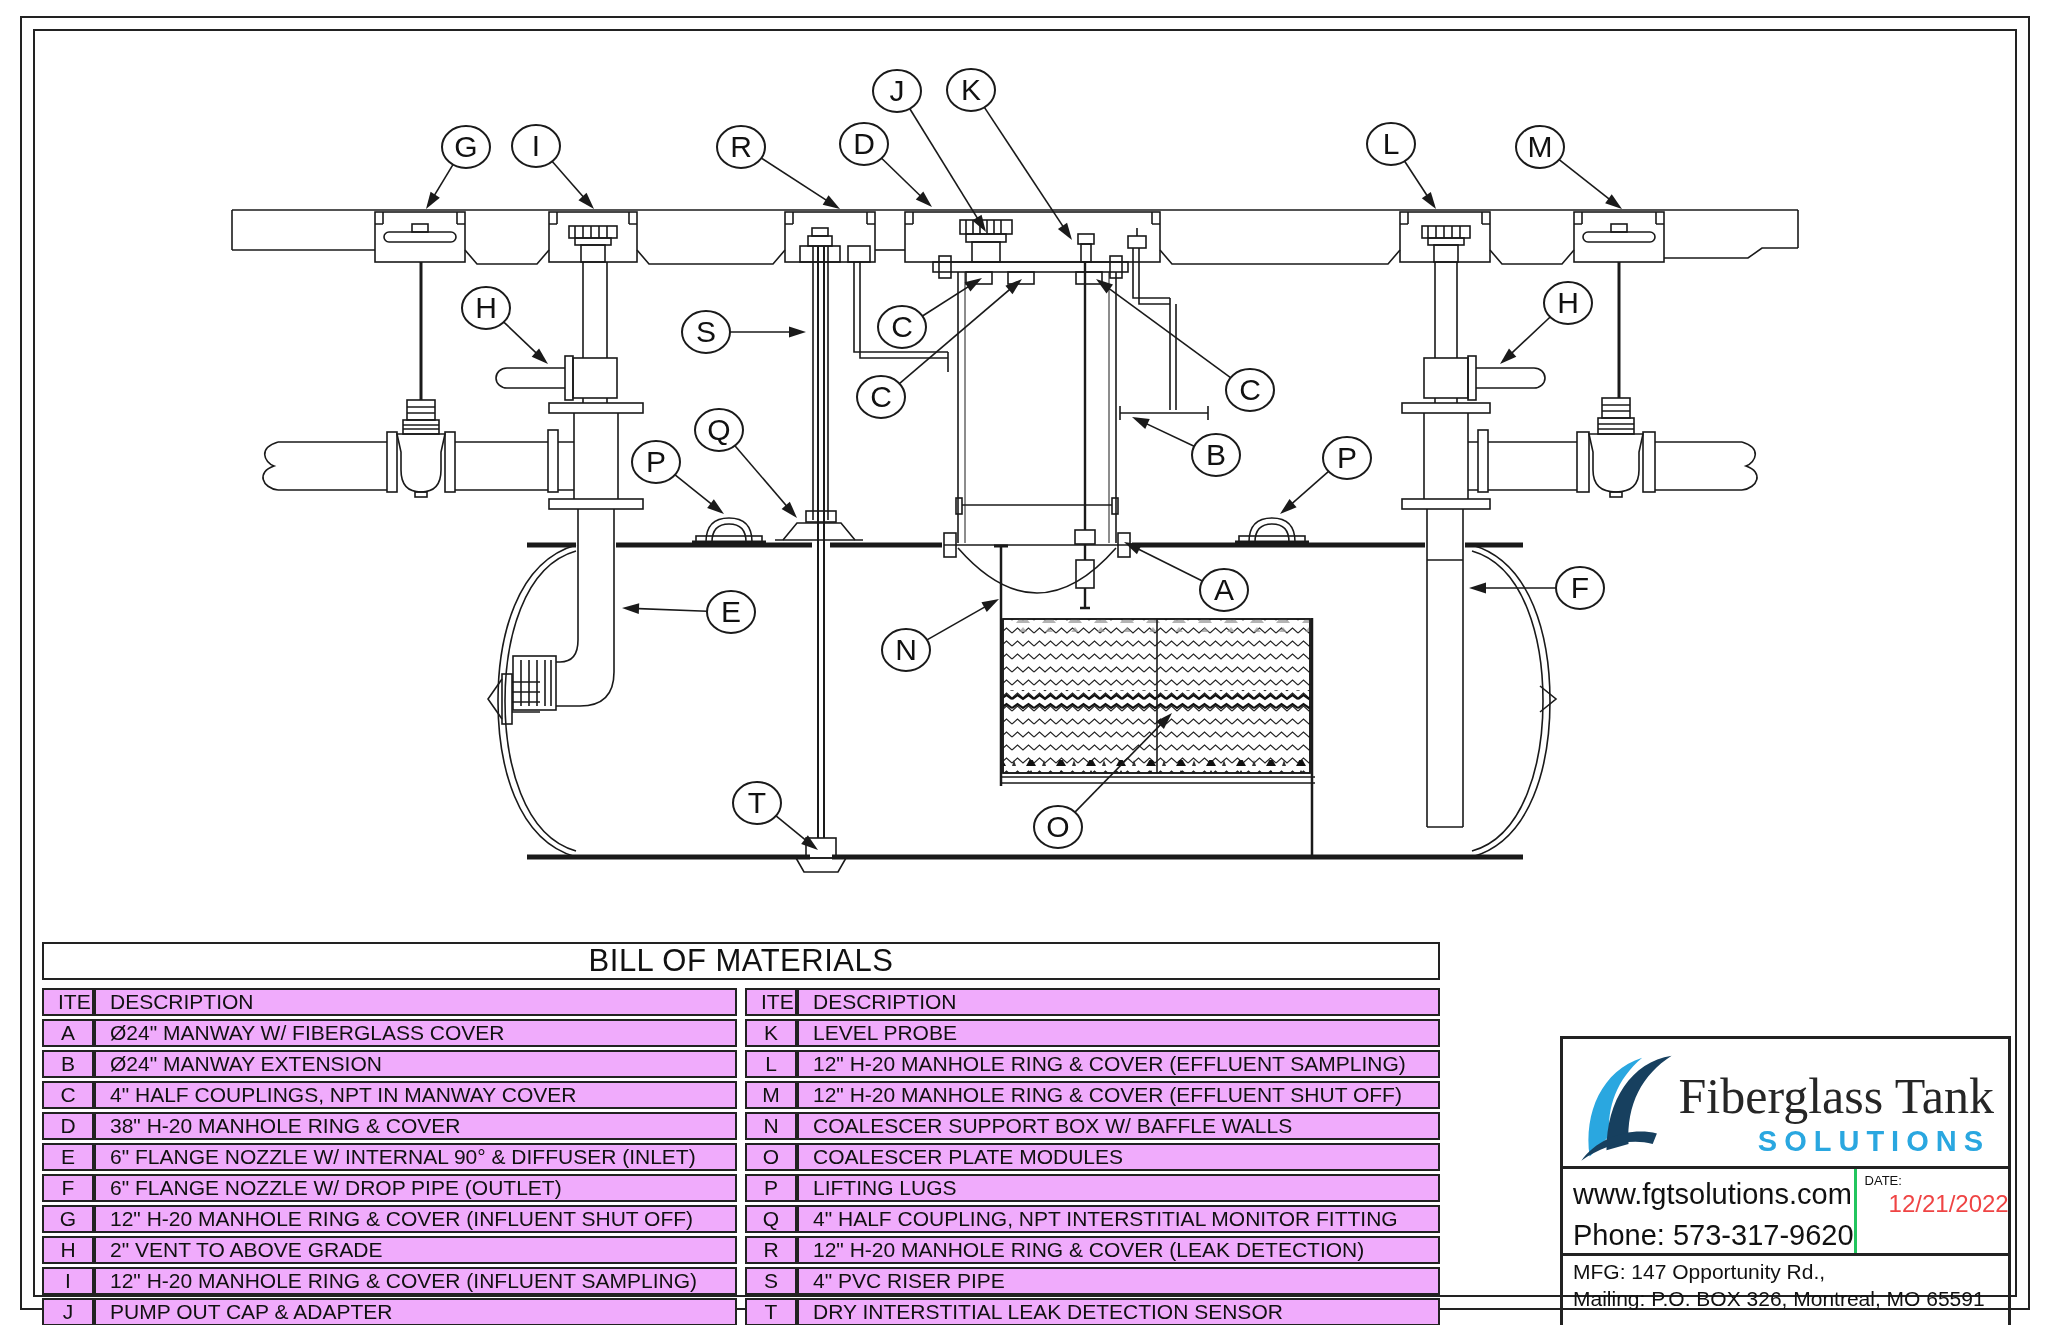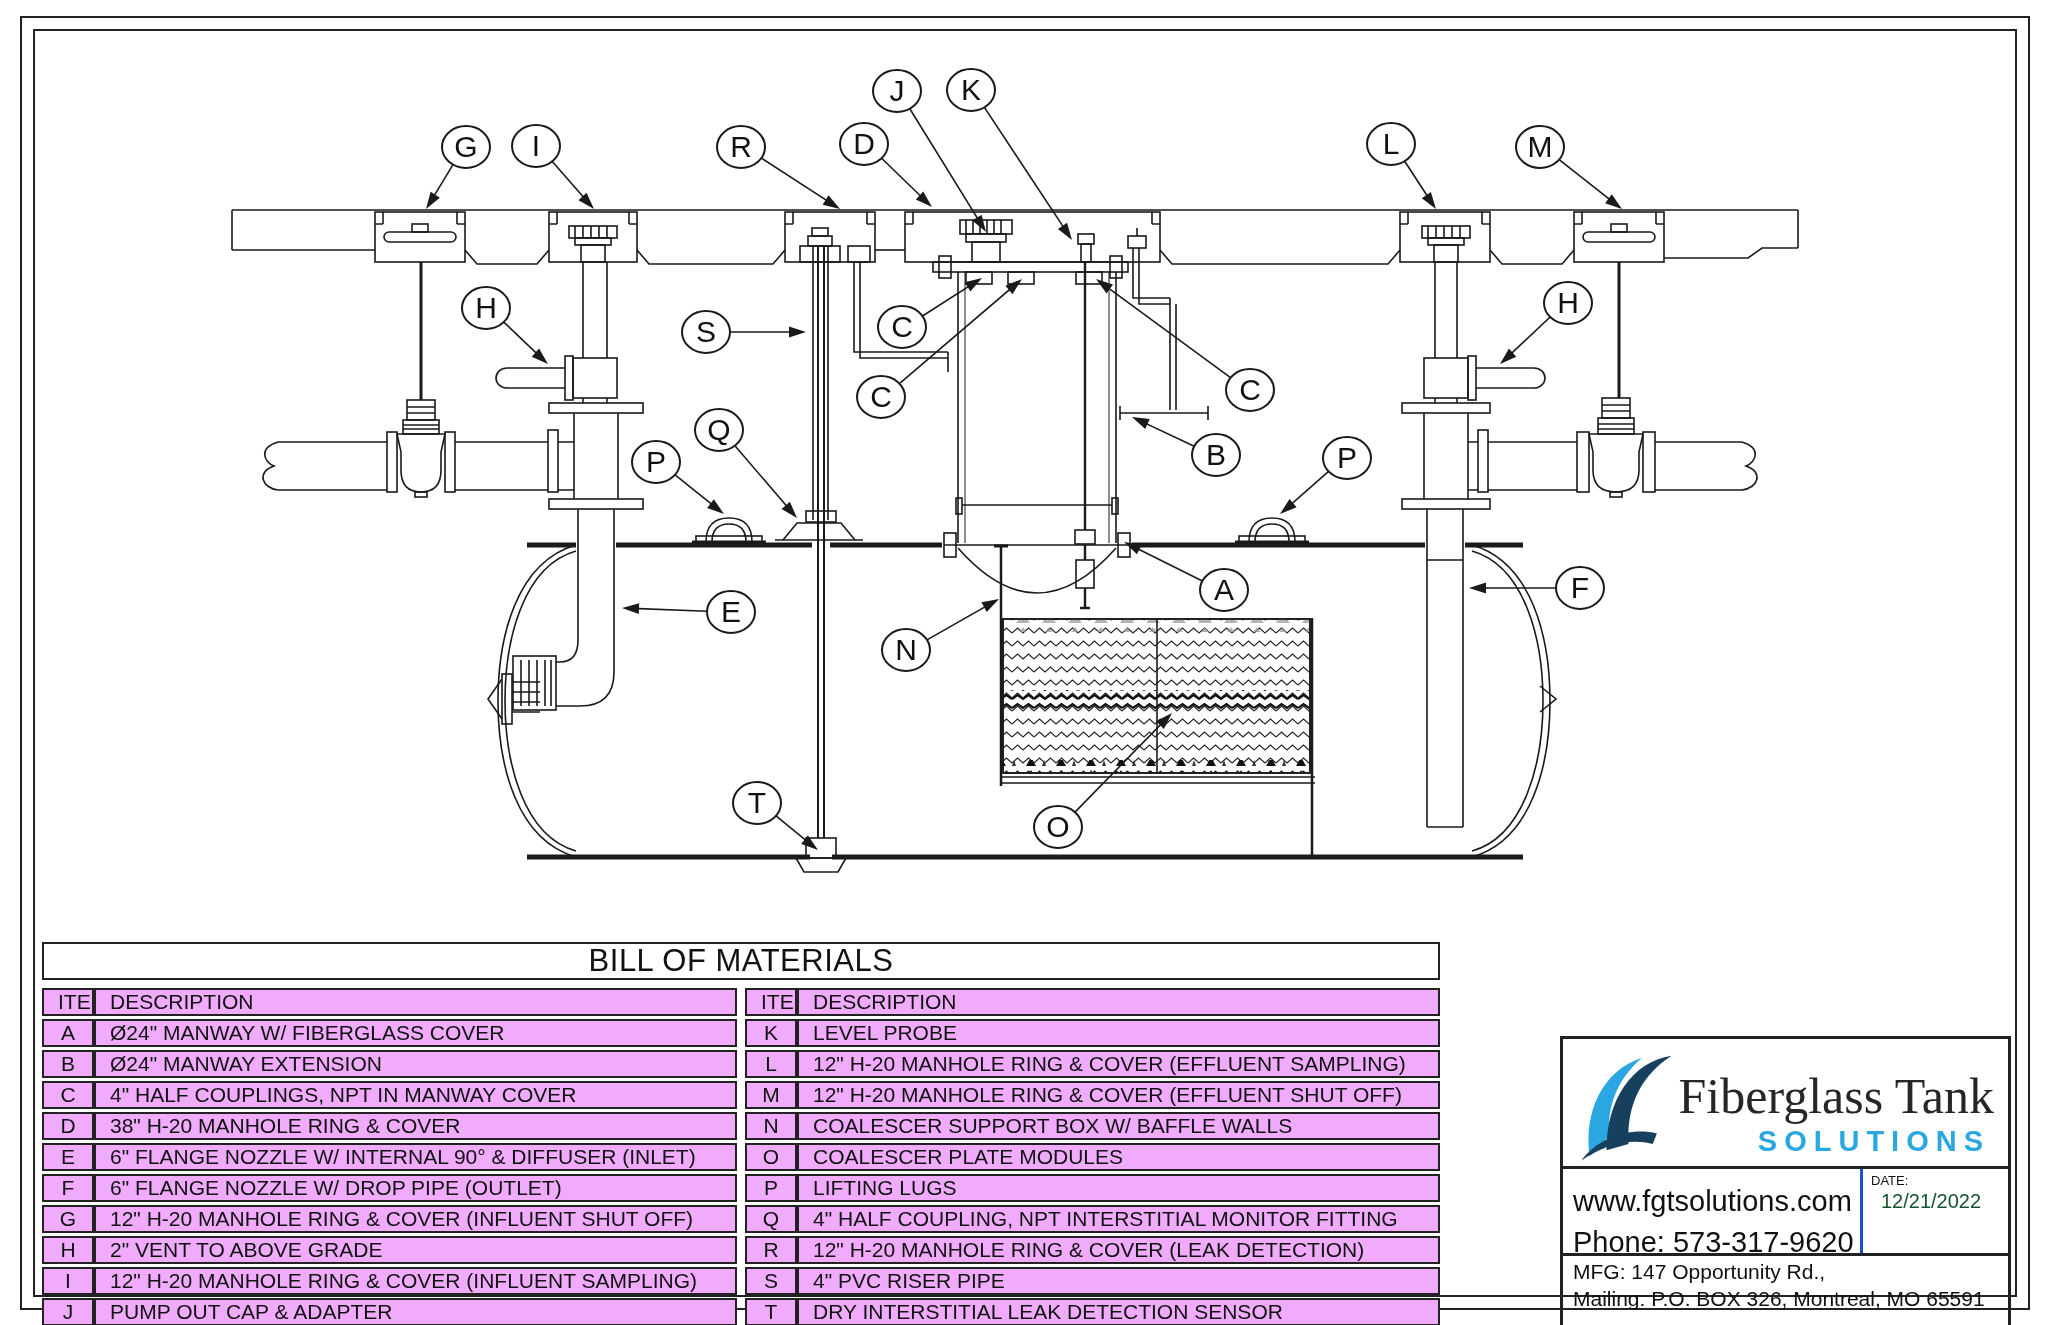--- a/index.html
+++ b/index.html
@@ -21,25 +21,25 @@
   td.c-item{text-align:center;}
   .col-item{width:52px;}
   .tblock{position:absolute;left:1560px;top:1036px;width:451px;height:304px;border:3px solid #222;
     box-sizing:border-box;}
   .tb-logo{position:relative;height:130px;border-bottom:3px solid #222;box-sizing:border-box;}
   .brand-line{position:absolute;right:14px;top:28px;font-family:"Liberation Serif",serif;
     font-size:50px;color:#262626;white-space:nowrap;}
   .brand-sub{position:absolute;right:18px;top:86px;font-size:29px;letter-spacing:7px;font-weight:bold;}
   .swoosh{position:absolute;left:12px;top:6px;}
   .tb-contact{position:relative;height:87px;border-bottom:3px solid #222;box-sizing:border-box;display:flex;}
-  .tb-contact .left{width:300px;border-right:3px solid #1d4ed8;box-sizing:border-box;padding:12px 0 0 10px;}
+  .tb-contact .left{width:300px;border-right:3px solid #22c55e;box-sizing:border-box;padding:5px 0 0 10px;}
   .tb-contact .left div{font-size:29px;color:#111;line-height:41px;white-space:nowrap;}
   .tb-contact .right{flex:1;padding:4px 0 0 8px;}
   .date-label{font-size:13px;color:#111;}
-  .date-value{font-size:20px;color:#14532d;margin:2px 0 0 10px;}
+  .date-value{font-size:24px;color:#ef4444;margin:2px 0 0 24px;}
   .tb-address{padding:2px 0 0 10px;}
   .tb-address div{font-size:21px;line-height:27px;color:#111;white-space:nowrap;}
 </style>
 </head>
 <body>
 
 <div class="sheet">
   <div class="border-outer"></div>
   <div class="border-inner"></div>
 

